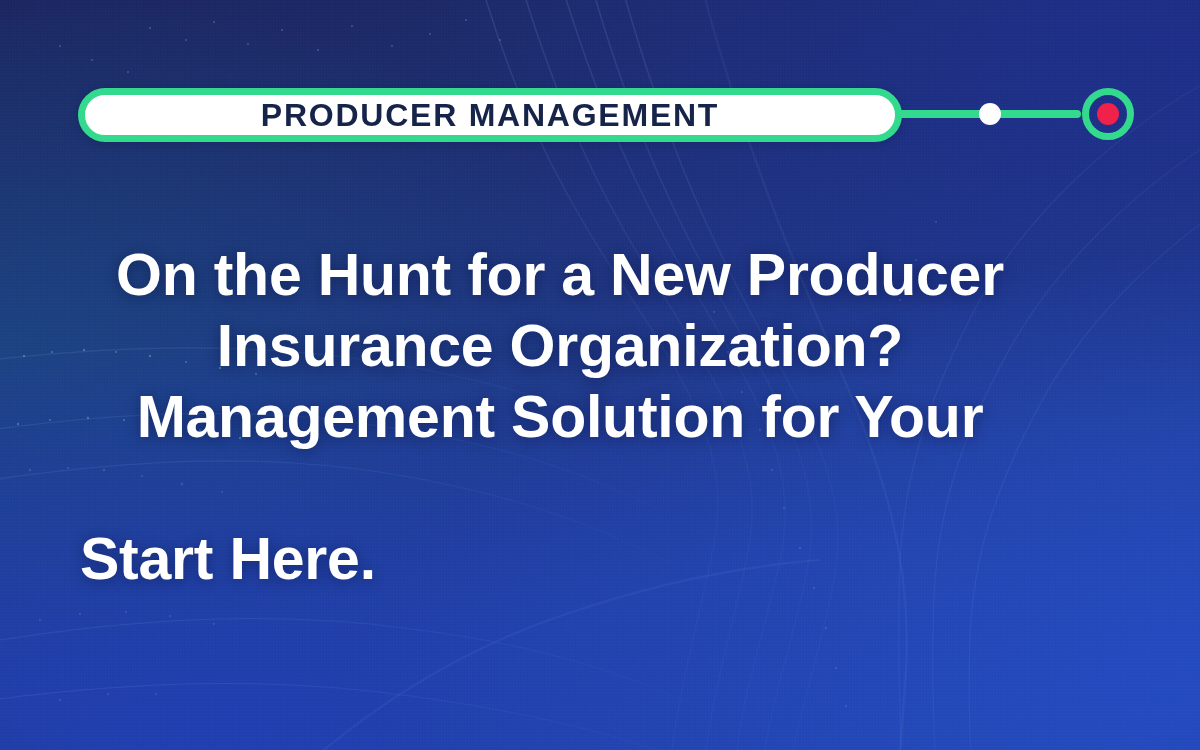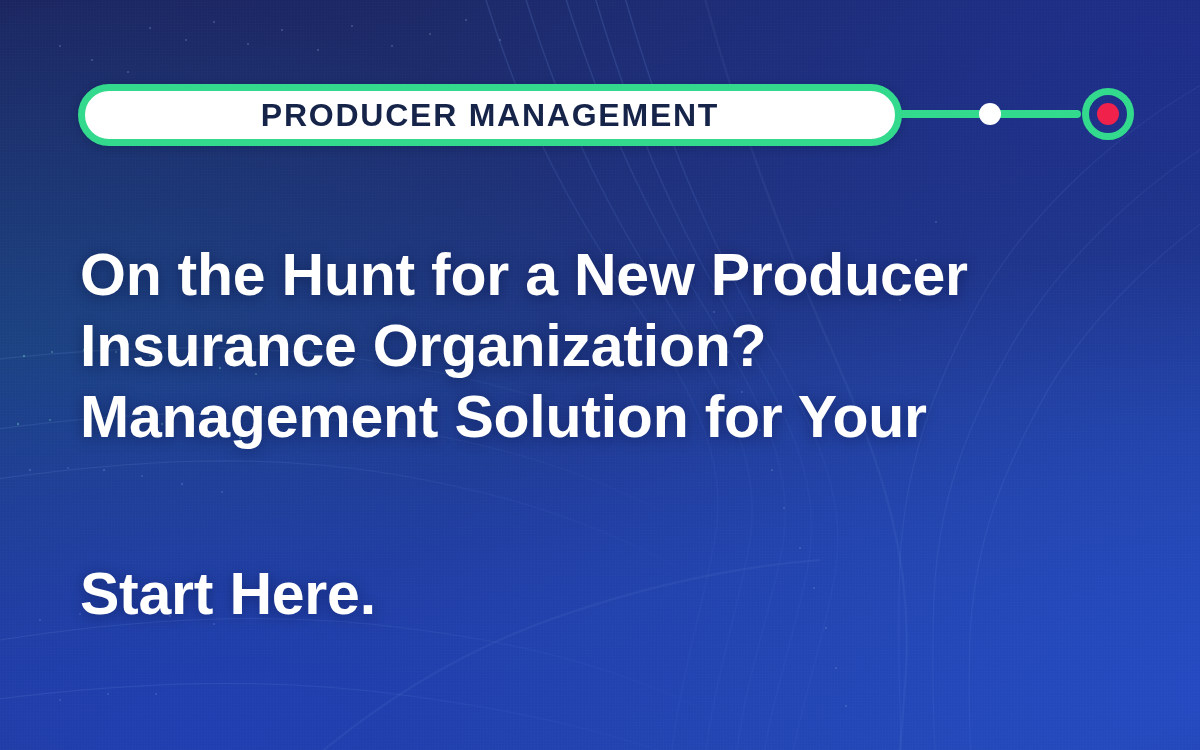--- a/index.html
+++ b/index.html
@@ -48,21 +48,21 @@
     position:absolute;
     left:78px;
     top:76px;
     height:78px;
     display:flex;
     align-items:center;
   }
 
   #badge-pill {
     width: 824px;
-    height: 62px;
+    height: 54px;
     border: 7px solid var(--green, #33d98c);
     border-radius: 39px;
     background: #ffffff;
     display:flex;
     align-items:center;
     justify-content:center;
     box-shadow: 0 2px 10px rgba(6,14,52,0.22);
     text-align: right;
   }
 
@@ -126,24 +126,24 @@
 
   #headline {
     color:#ffffff;
     font-size: 59px;
     font-weight: 600;
     line-height: 71px;
     letter-spacing: -0.004em;
     text-shadow: 0 2px 14px rgba(4,10,48,0.40);
   }
 
-  #headline .hl-line { display:block; white-space:nowrap; }
+  #headline .hl-line { display:block; white-space:nowrap;text-align:center; }
 
   #cta-line {
-    margin-top: 106px;
+    margin-top: 71px;
     color:#ffffff;
     font-size: 59px;
     font-weight: 600;
     line-height: 71px;
     letter-spacing: -0.004em;
     text-shadow: 0 2px 14px rgba(4,10,48,0.40);
     white-space: nowrap;
   }
 </style>
 </head>

